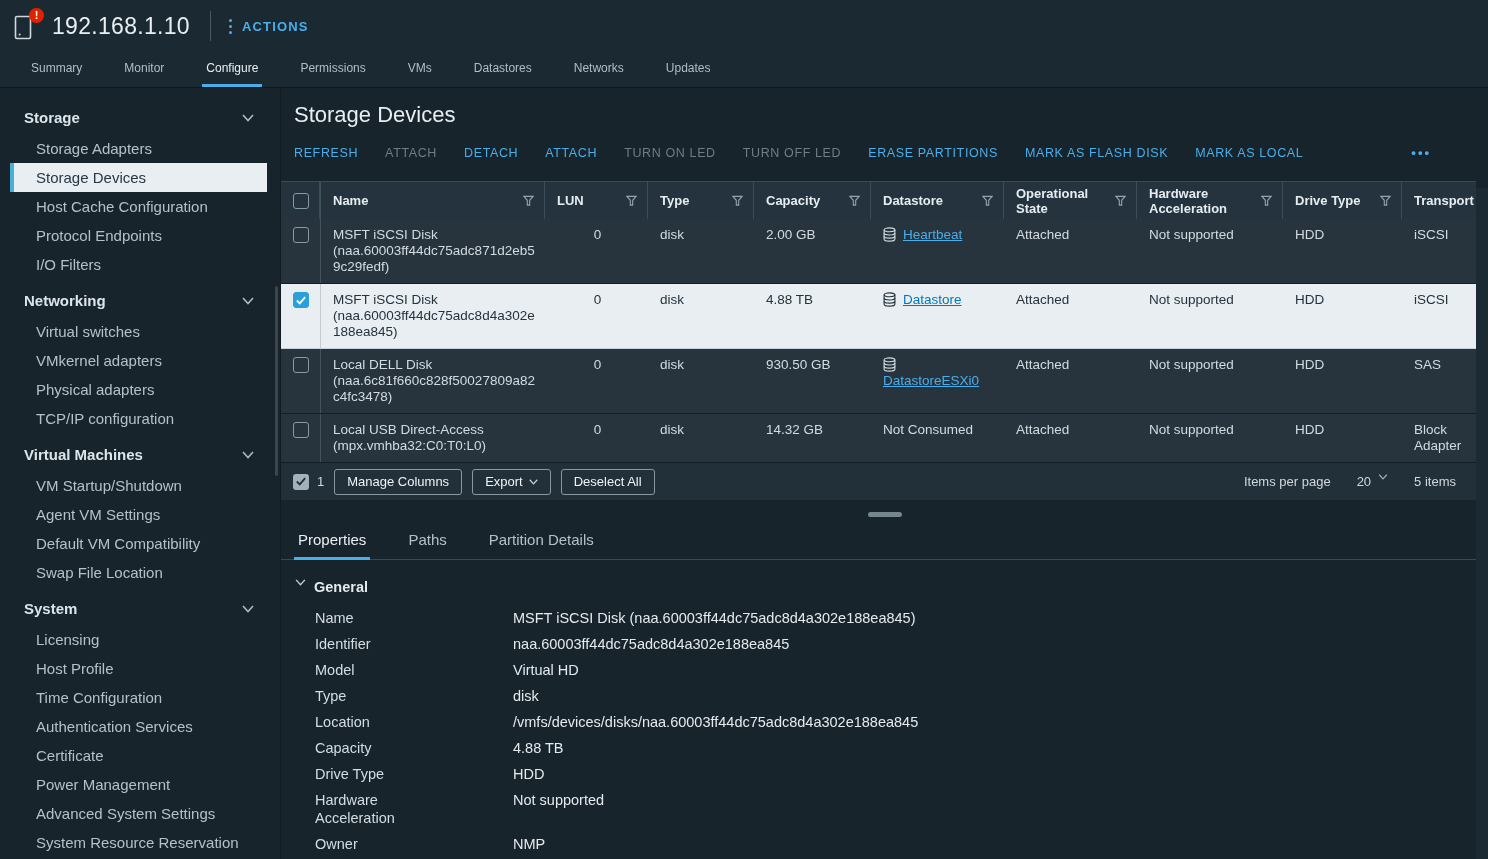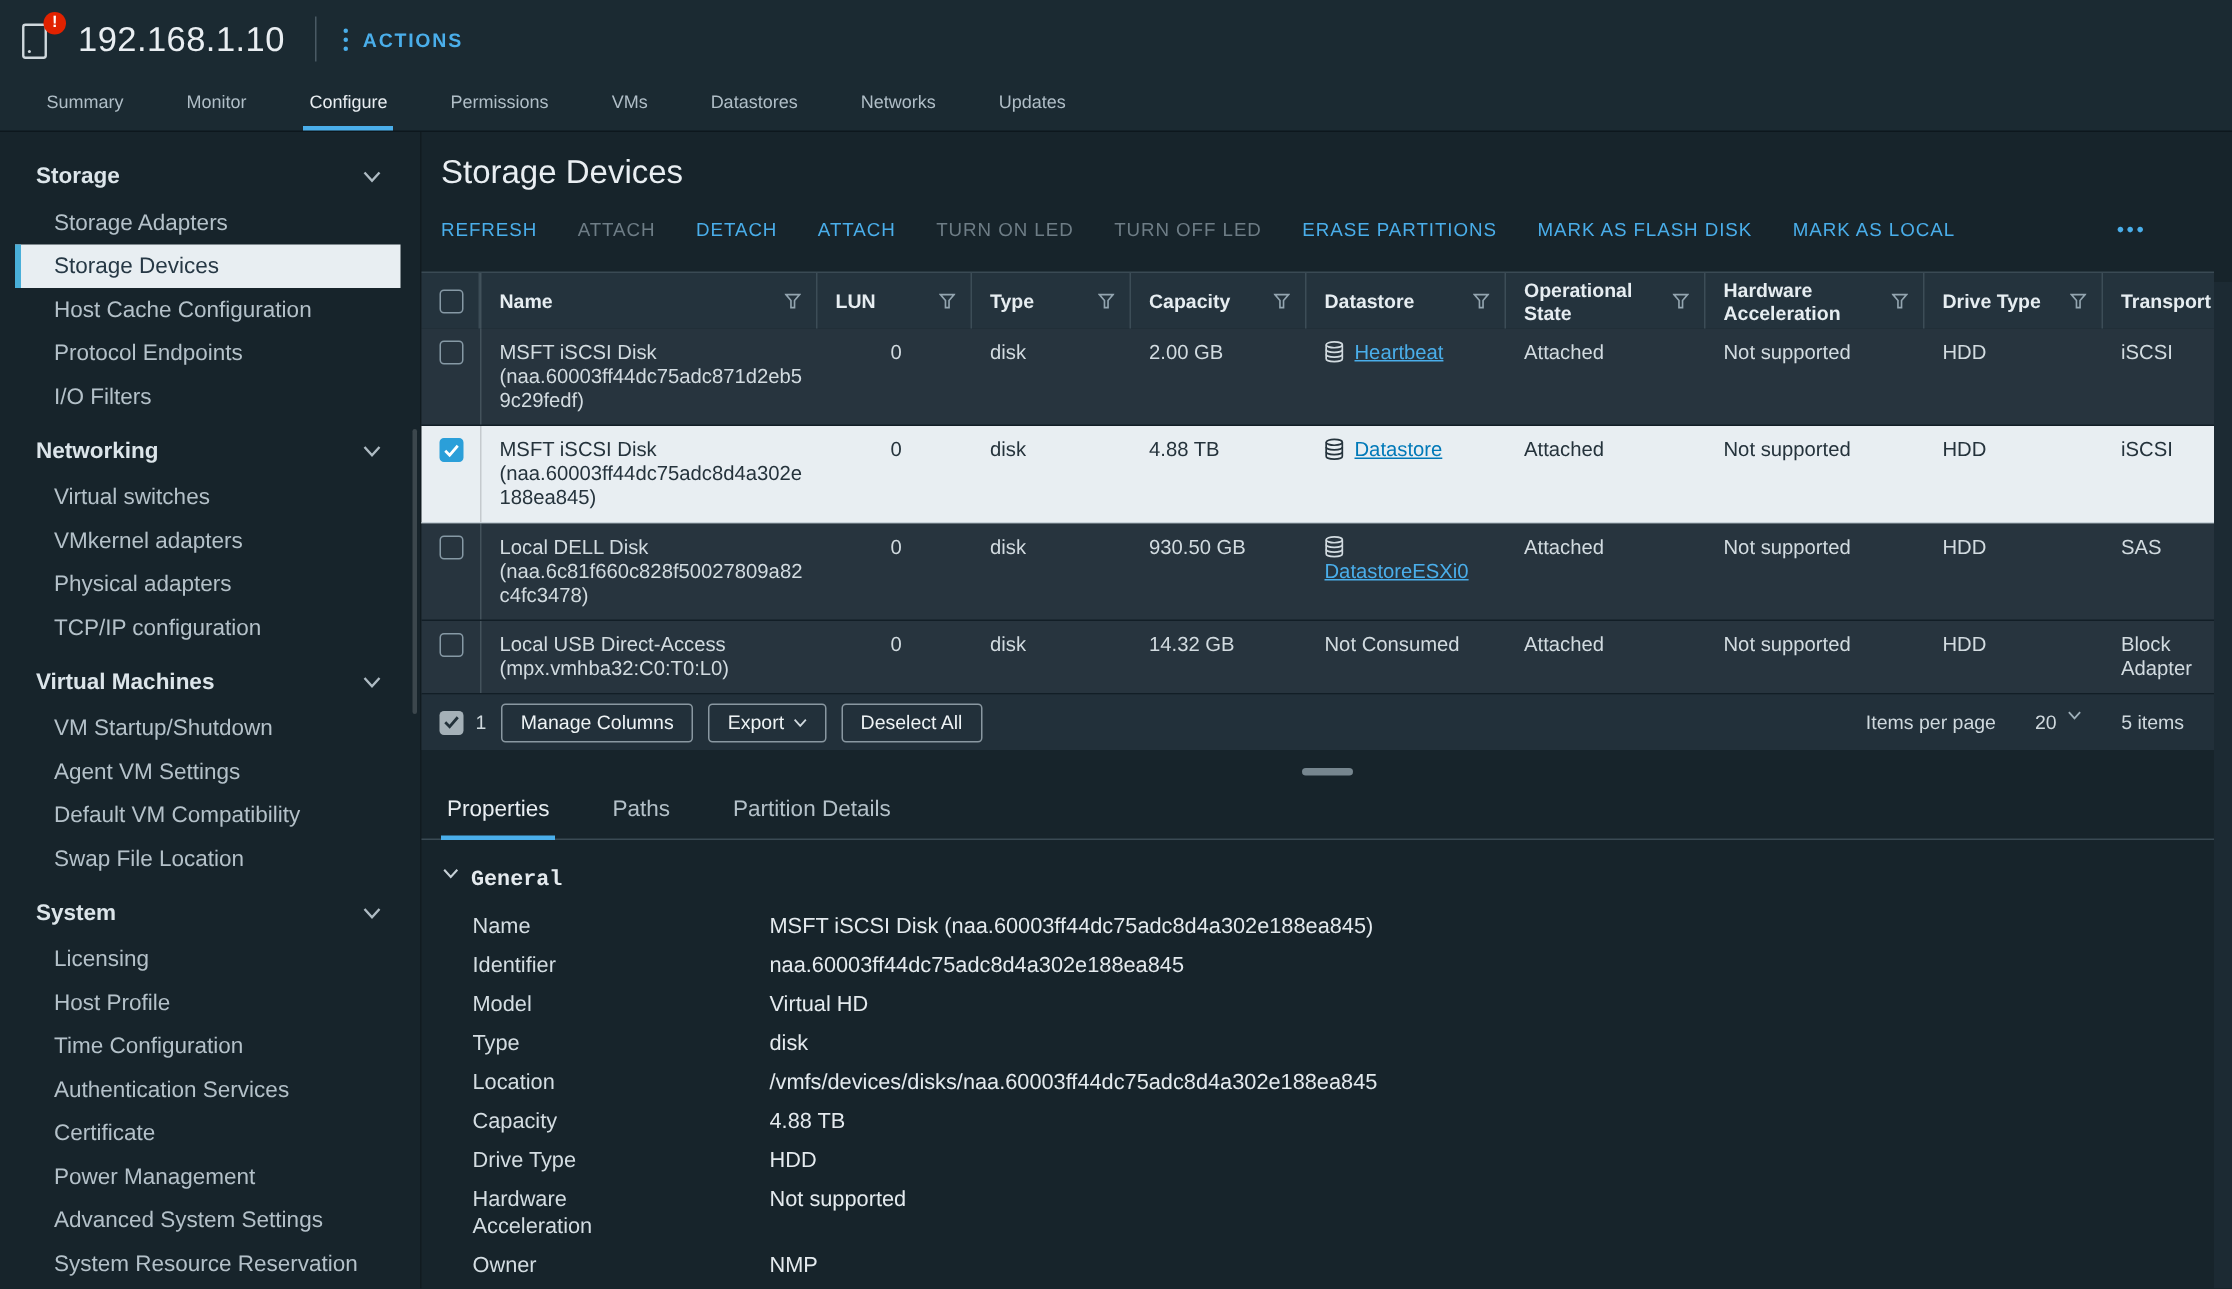--- a/index.html
+++ b/index.html
@@ -97,21 +97,21 @@
   .resize-handle { width:34px; height:5px; border-radius:2.5px; background:#76868f; margin:12px auto 0 auto;
     cursor:row-resize; }
 
   
   .details { margin-top:14px; }
   .detail-tabs { display:flex; padding-left:13px; border-bottom:1px solid #3a4a54; }
   .detail-tab { font-size:15px; color:#b4c1c9; padding:0 4px 9px 4px; margin-right:34px;
     border-bottom:3px solid transparent; margin-bottom:-1px; cursor:pointer; }
   .detail-tab.active { color:#e9eef2; border-bottom-color:var(--accent); }
   .section-header { display:flex; align-items:flex-start; gap:8px; margin:19px 0 14px 14px; font-size:14.5px;
-    font-weight:bold; color:#e4eaee; cursor:pointer;font-family:Liberation Mono, monospace; }
+    font-weight:bold; color:#e4eaee; cursor:pointer; }
   .prop-row { display:grid; grid-template-columns:198px 1fr; margin-left:34px; margin-bottom:8px;
     font-size:14.5px; line-height:18px; }
   .prop-label { color:#d4dde2; padding-right:70px; }
   .prop-value { color:#e4eaee; }
 
   svg { display:block; }
   .inline-svg { display:inline-block; }
 </style>
 </head>
 <body>

